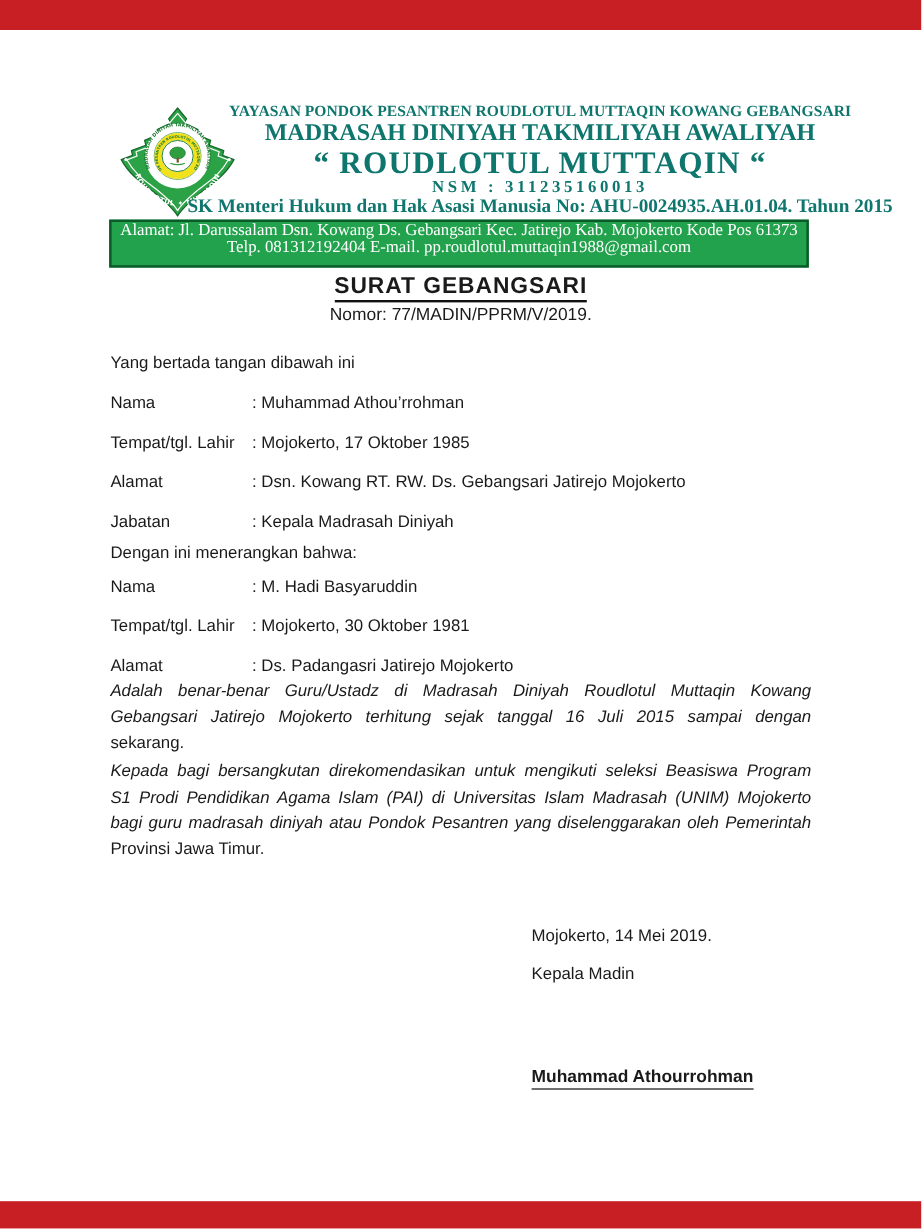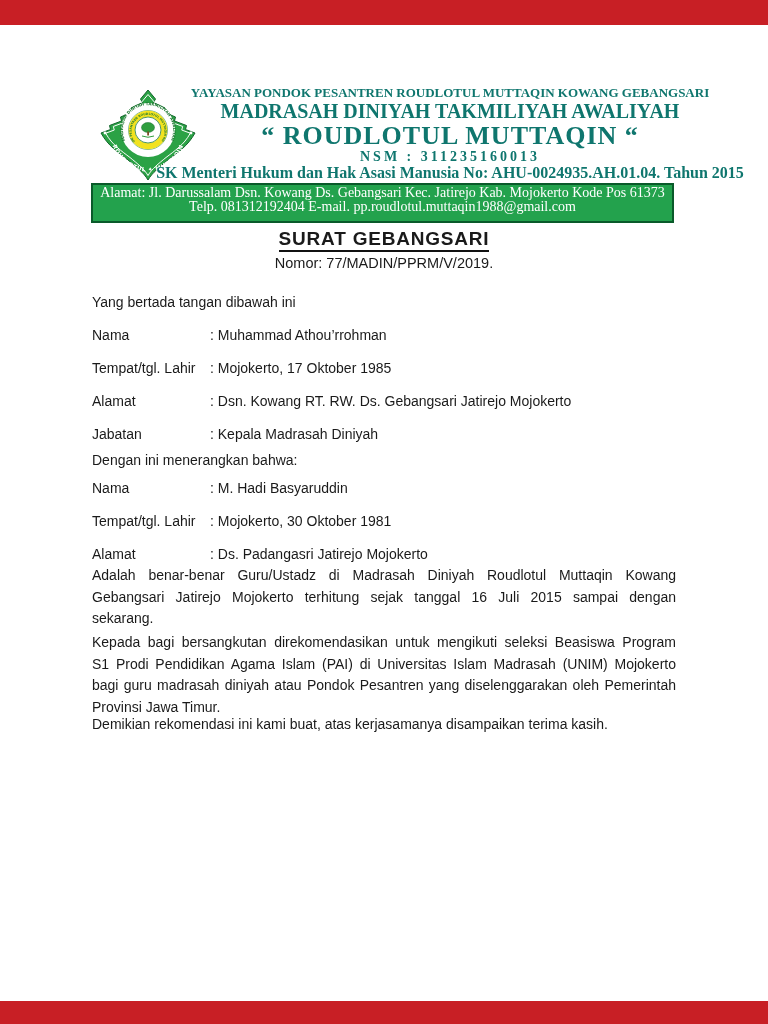--- a/index.html
+++ b/index.html
@@ -27,21 +27,21 @@
   .title-block{left:0;top:229px;width:768px;text-align:center;}
   .title-main{display:inline-block;font-size:19px;font-weight:bold;letter-spacing:.8px;
               border-bottom:2.5px solid #111;padding-bottom:1px;line-height:20px;}
   .title-num{font-size:14.5px;line-height:16px;margin-top:3px;}
 
   .bodytext{font-size:14px;line-height:16px;}
   .kv-row{position:relative;height:16px;margin-bottom:17px;white-space:nowrap;}
   .kv-val{position:absolute;left:118px;top:0;}
 
   .para{left:92px;width:584px;font-size:14px;}
-  .jline{line-height:21.5px;text-align:justify;text-align-last:justify;}
+  .jline{line-height:21.5px;text-align:justify;text-align-last:justify;font-style:italic;}
   .jlast{line-height:21.5px;text-align:left;text-align-last:left;}
 
   .sig{left:443px;top:771px;font-size:14px;}
   .sig-line{line-height:16px;}
   .sig-role{margin-top:16px;}
   .sig-name{margin-top:71px;font-weight:bold;font-size:14.5px;display:inline-block;
             border-bottom:1.5px solid #111;padding-bottom:1px;}
 </style>
 </head>
 <body>
@@ -141,18 +141,22 @@
     <div class="jlast">sekarang.</div>
   </div>
 
   <div class="abs para" style="top:632px;">
     <div class="jline">Kepada bagi bersangkutan direkomendasikan untuk mengikuti seleksi Beasiswa Program</div>
     <div class="jline">S1 Prodi Pendidikan Agama Islam (PAI) di Universitas Islam Madrasah (UNIM) Mojokerto</div>
     <div class="jline">bagi guru madrasah diniyah atau Pondok Pesantren yang diselenggarakan oleh Pemerintah</div>
     <div class="jlast">Provinsi Jawa Timur.</div>
   </div>
 
-  <div class="abs para jlast" style="top:714px;">Demikian rekomendasi ini kami buat, atas kerjasamanya disampaikan terima kasih.</div>
 
+  <div class="abs sig">
+    <div class="sig-line">Mojokerto, 14 Mei 2019.</div>
+    <div class="sig-line sig-role">Kepala Madin</div>
+    <div><span class="sig-name">Muhammad Athourrohman</span></div>
+  </div>
 
   <div class="abs bar bar-bottom"></div>
 
 </div>
 
 </body></html>

